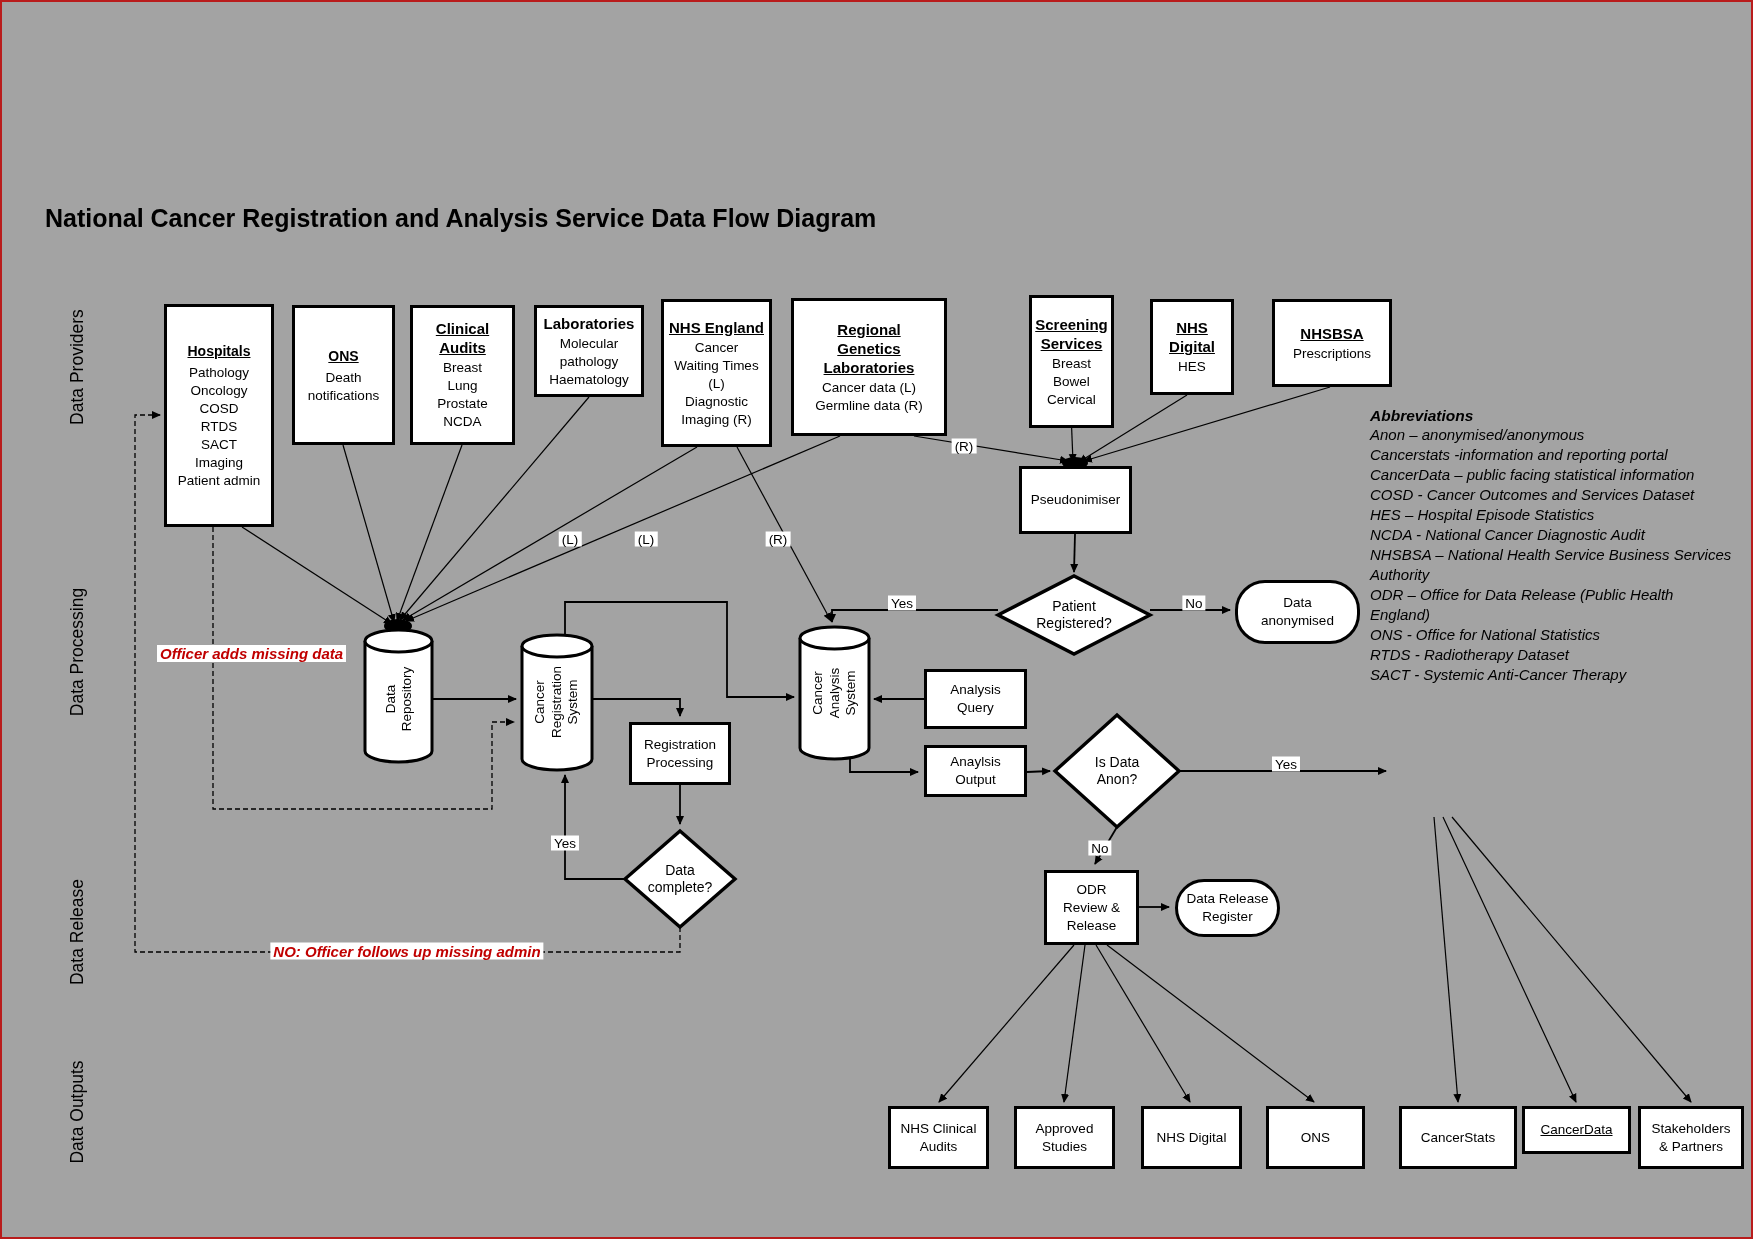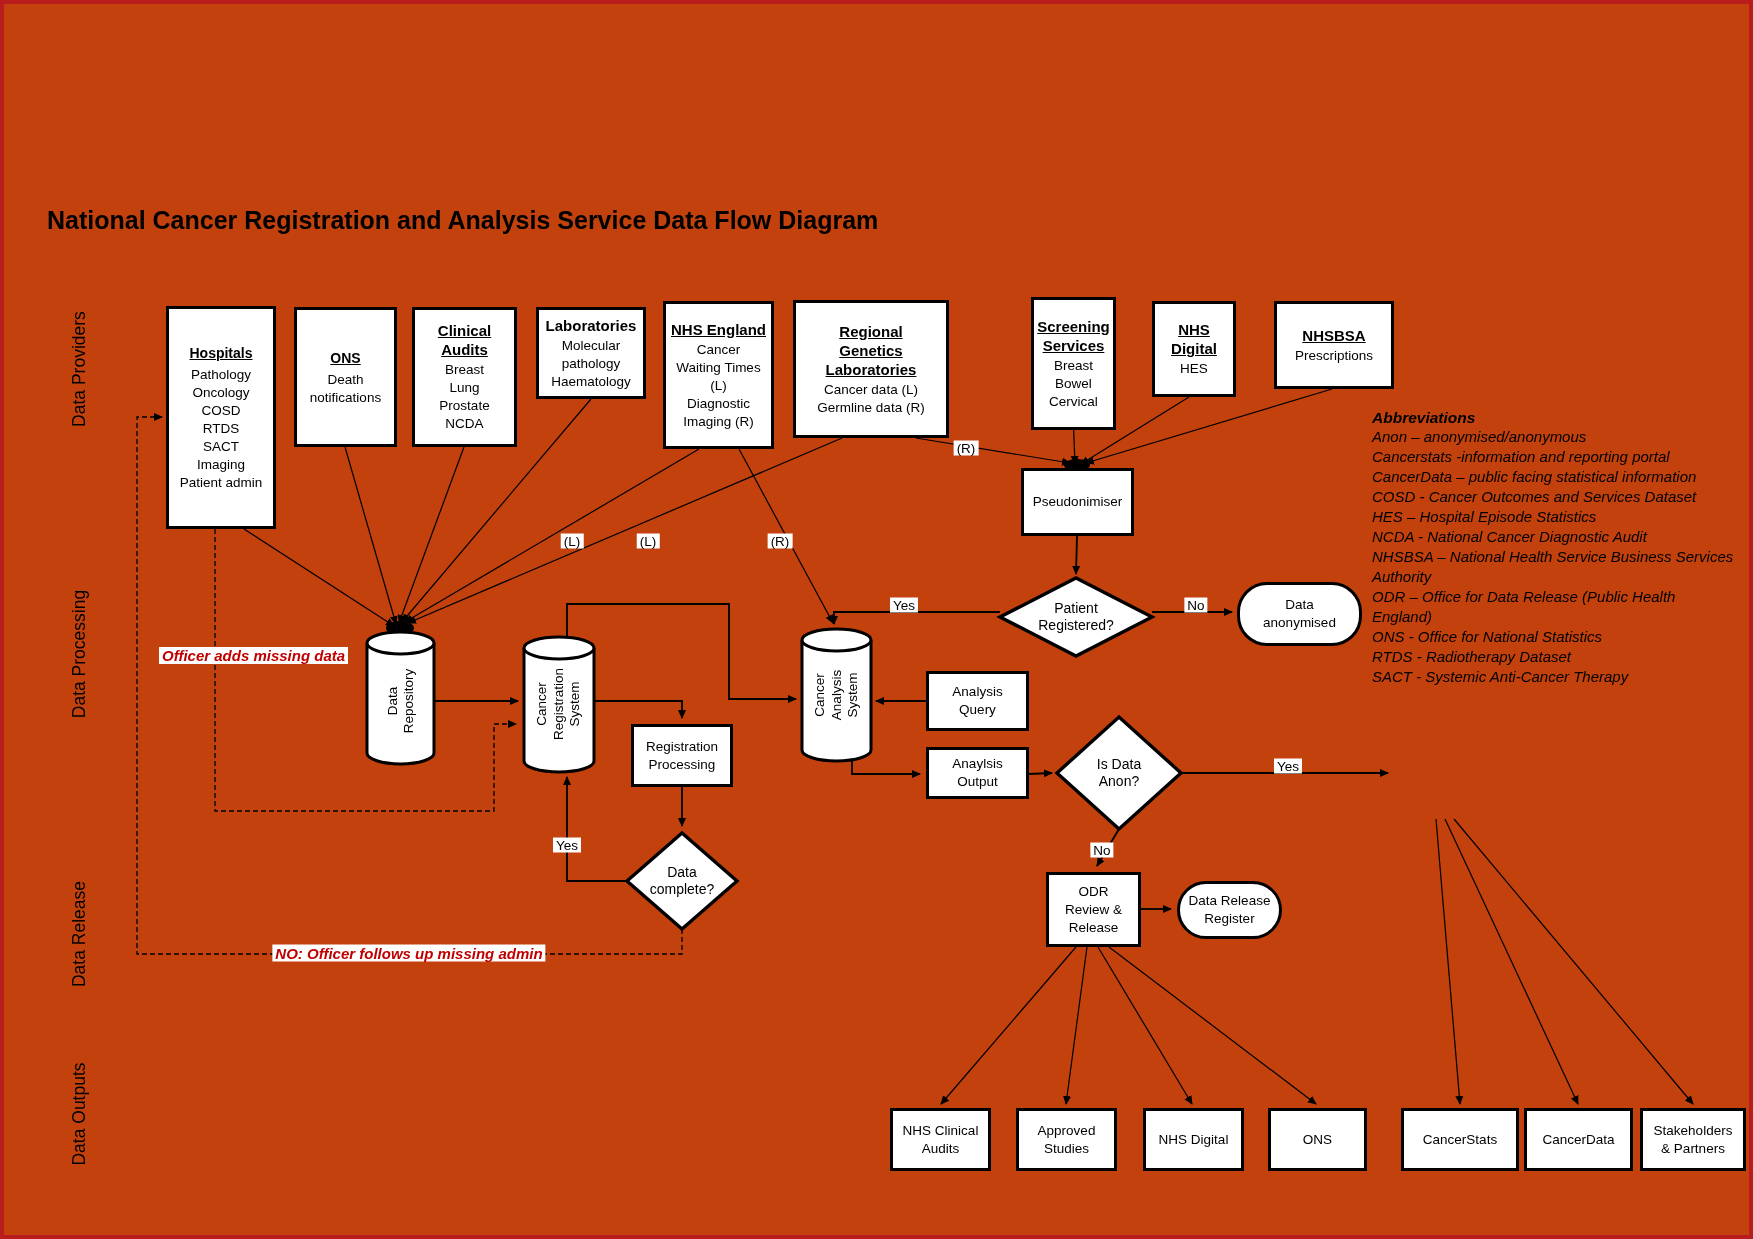--- a/index.html
+++ b/index.html
@@ -1,16 +1,16 @@
 <!DOCTYPE html>
 <html><head>
 <meta charset="utf-8">
 <style>
   html,body{margin:0;padding:0;background:#fff;}
-  #canvas{position:relative;width:1753px;height:1239px;background:#c2410c;border:4px solid #b91c1c;box-sizing:border-box;overflow:hidden;
+  #canvas{position:relative;width:1753px;height:1239px;background:#a3a3a3;border:2px solid #b91c1c;box-sizing:border-box;overflow:hidden;
           font-family:"Liberation Sans", sans-serif;color:#000;}
   #edges{position:absolute;left:0;top:0;z-index:1;}
   .node{position:absolute;z-index:2;background:#fff;border:3px solid #000;box-sizing:border-box;
         display:flex;flex-direction:column;align-items:center;justify-content:center;text-align:center;
         font-size:13.5px;line-height:18px;}
   .label{position:absolute;z-index:3;background:transparent;border:none;display:flex;flex-direction:column;
          align-items:center;justify-content:center;text-align:center;font-size:14px;line-height:17px;}
   .heading{font-weight:bold;text-decoration:underline;font-size:15px;line-height:19px;margin-bottom:2px;}
   .heading.big{font-size:14px;line-height:21px;}
   .heading.no-u{text-decoration:none;}
@@ -275,21 +275,21 @@
     </div>
   <div class="node" style="left:1139px;top:1104px;width:101px;height:63px;">
       <div>NHS Digital</div>
     </div>
   <div class="node" style="left:1264px;top:1104px;width:99px;height:63px;">
       <div>ONS</div>
     </div>
   <div class="node" style="left:1397px;top:1104px;width:118px;height:63px;">
       <div>CancerStats</div>
     </div>
-  <div class="node" style="left:1520px;top:1104px;width:109px;height:63px;">
+  <div class="node" style="left:1520px;top:1104px;width:109px;height:48px;text-decoration:underline;">
       <div>CancerData</div>
     </div>
   <div class="node" style="left:1636px;top:1104px;width:106px;height:63px;">
       <div>Stakeholders</div>
       <div>&amp; Partners</div>
     </div>
 
   <span class="edge-label" style="left:568px;top:537px;">(L)</span>
   <span class="edge-label" style="left:644px;top:537px;">(L)</span>
   <span class="edge-label" style="left:776px;top:537px;">(R)</span>

